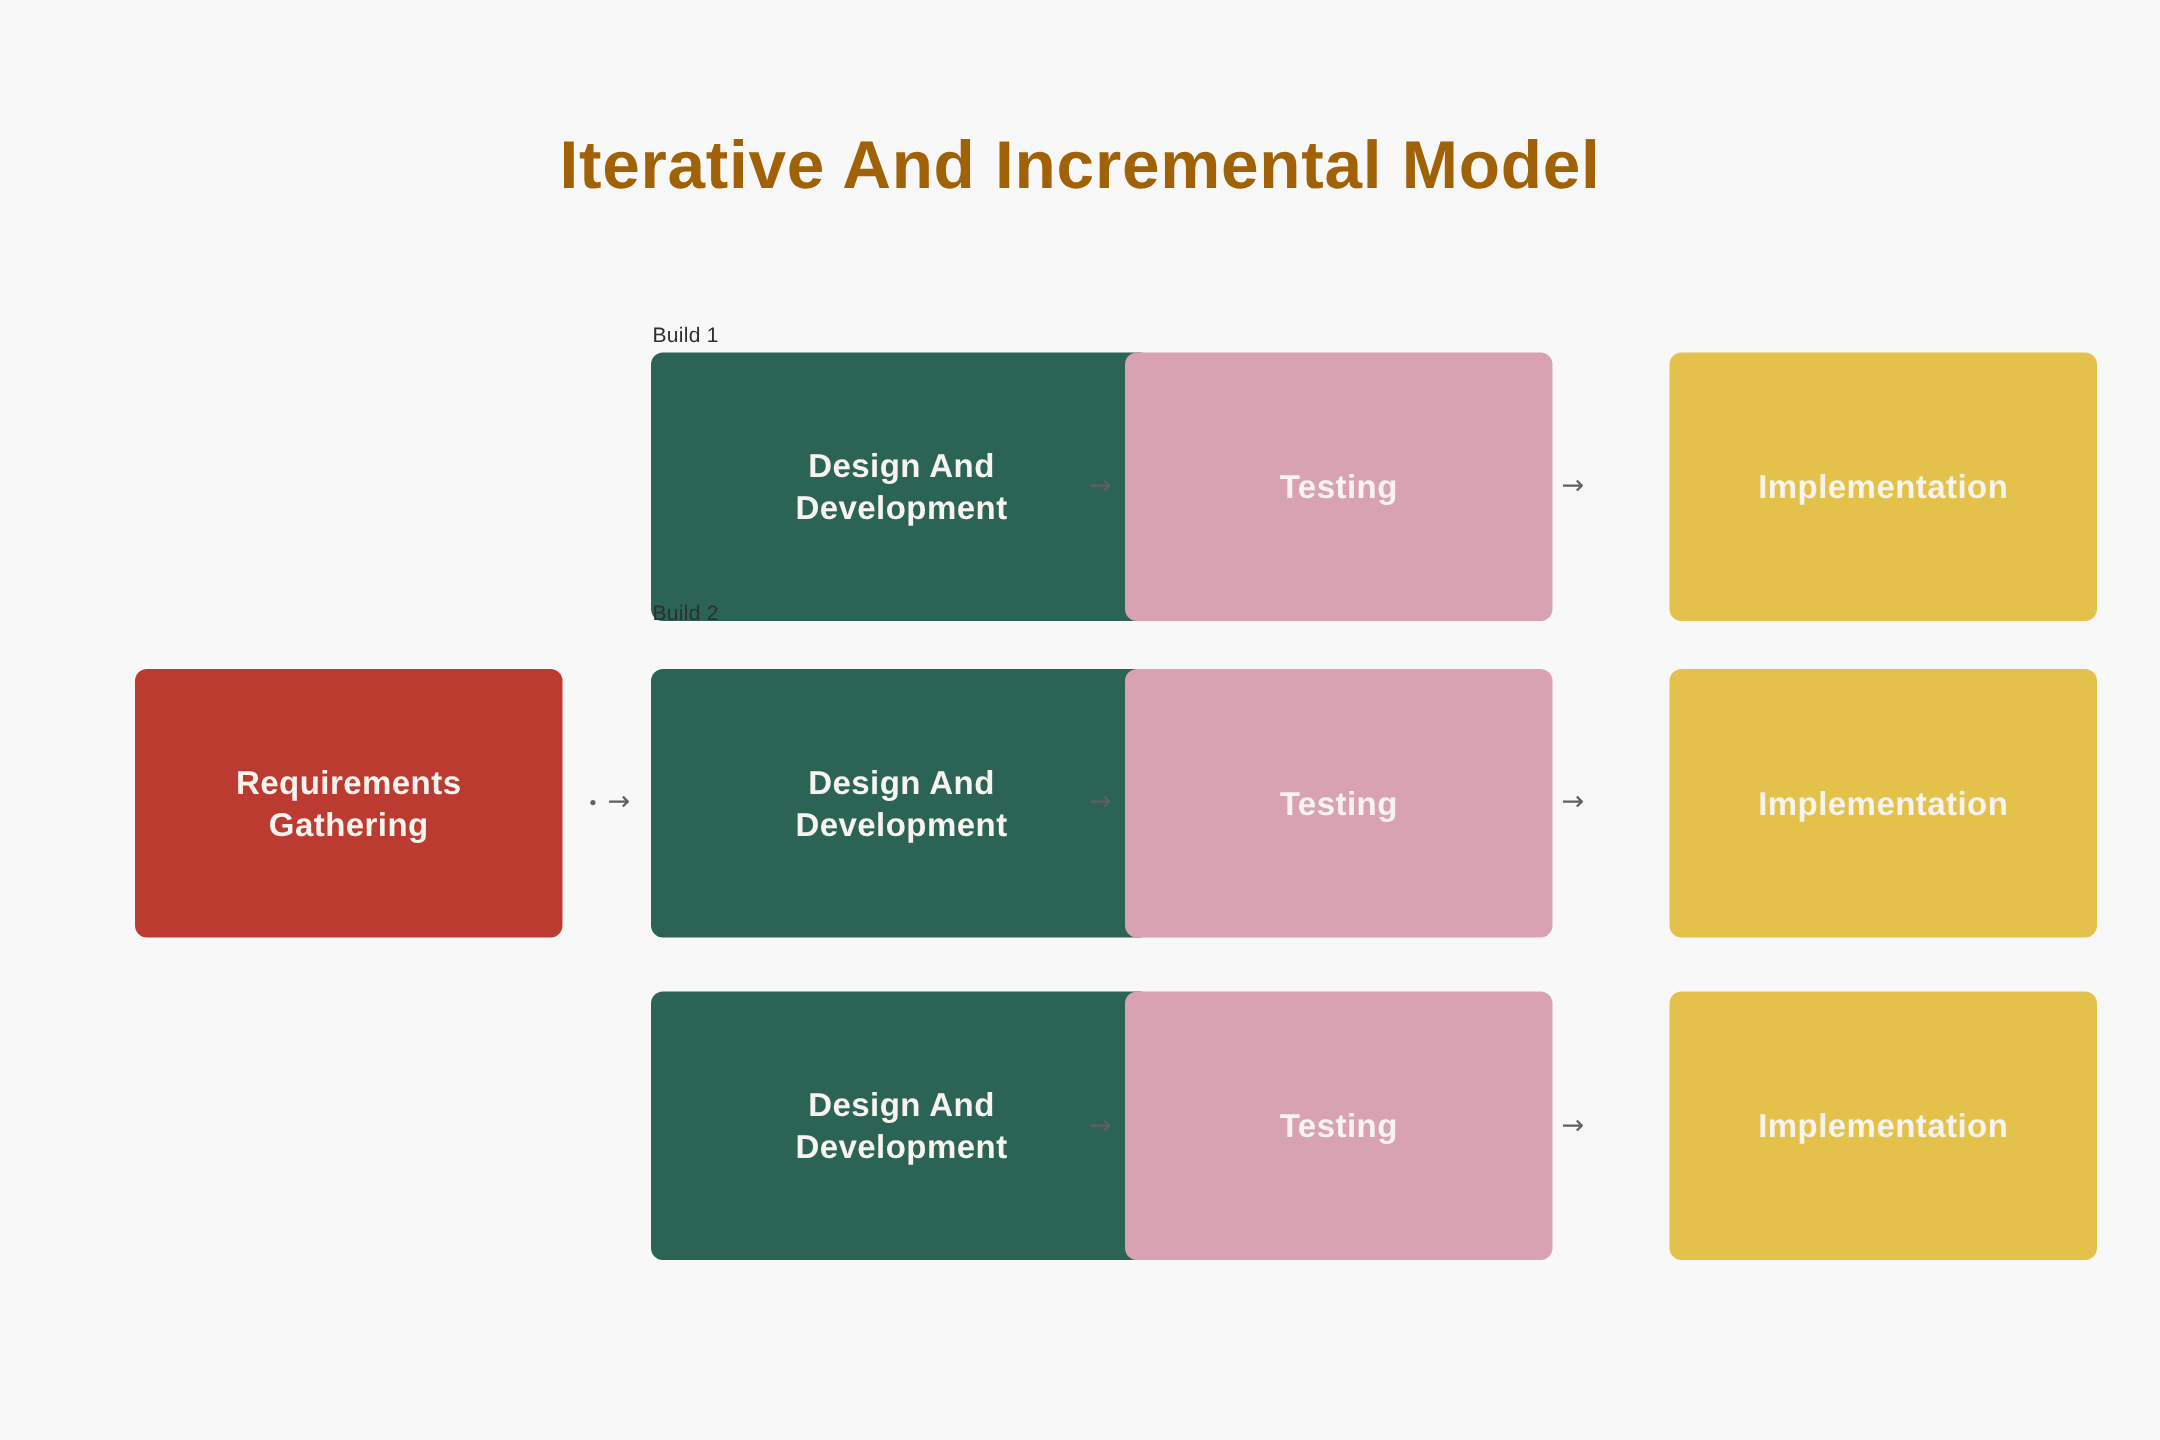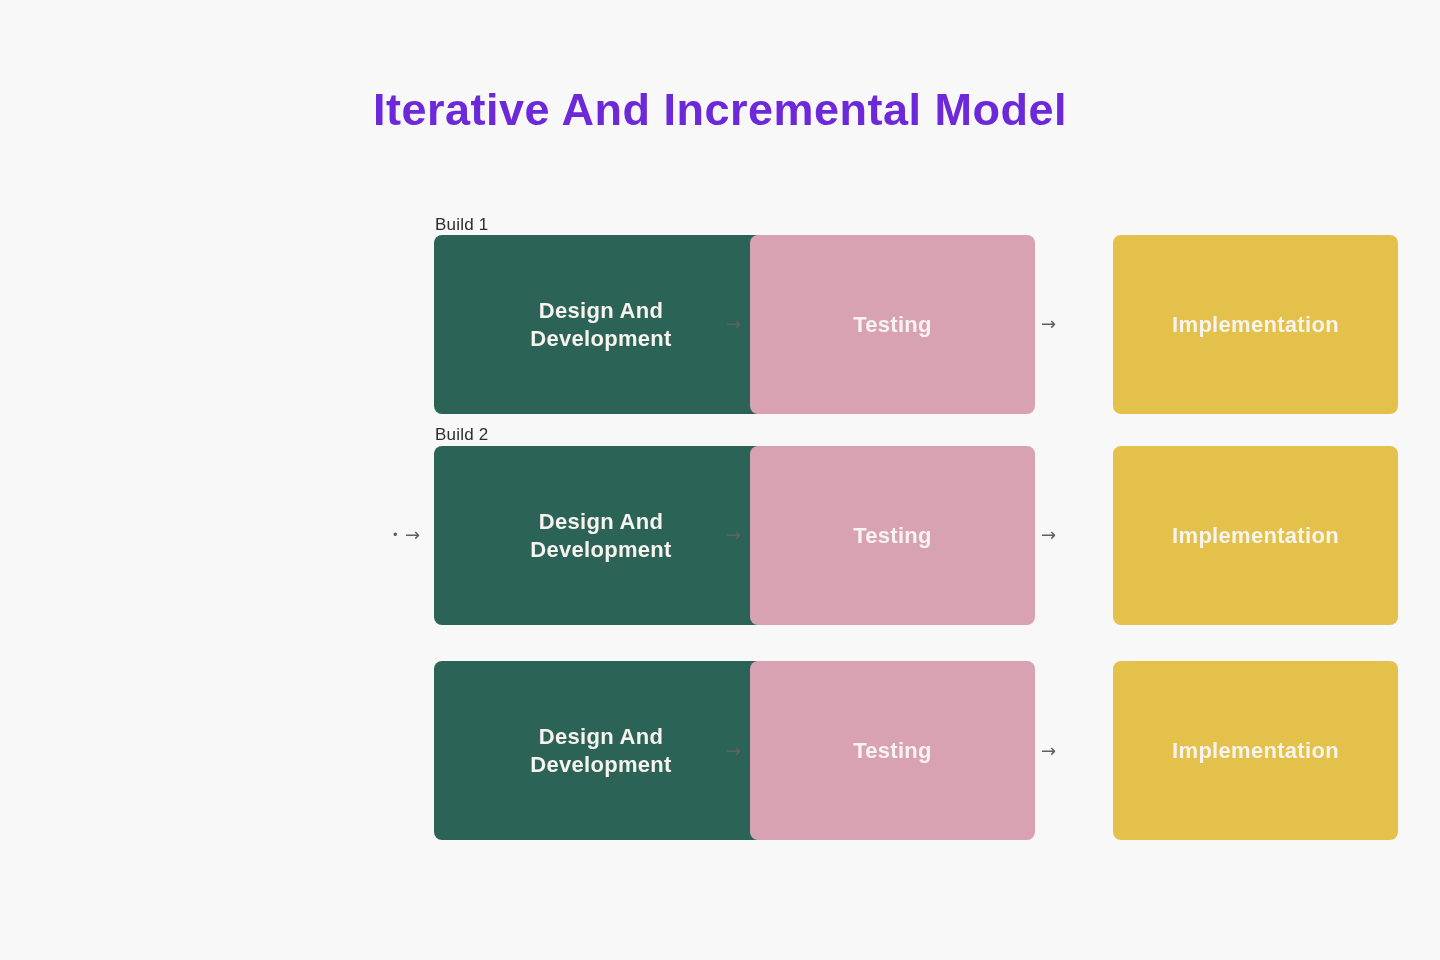--- a/index.html
+++ b/index.html
@@ -18,21 +18,21 @@
   .title {
     position: absolute;
     top: 84px;
     left: 0;
     width: 1440px;
     margin: 0;
     text-align: center;
     font-size: 45px;
     font-weight: 800;
     letter-spacing: 0.5px;
-    color: #6d28d9;
+    color: #a16207;
   }
   .box {
     position: absolute;
     box-sizing: border-box;
     border-radius: 8px;
     display: flex;
     align-items: center;
     justify-content: center;
     text-align: center;
     padding: 0 40px;
@@ -45,27 +45,27 @@
   .start-box { left: 90px; top: 446px; width: 285px; height: 179px; background: #bc3b31; }
   .dd   { left: 434px;  width: 334px; background: #2b6356; }
   .test { left: 750px;  width: 285px; background: #d9a2b3; }
   .impl { left: 1065px; width: 285px; background: #e3c14b; margin-left: 48px; }
   .r1 { top: 235px; height: 179px; }
   .r2 { top: 446px; height: 179px; }
   .r3 { top: 661px; height: 179px; }
   .build-label {
     position: absolute;
     left: 435px;
-    font-size: 17px;
+    font-size: 14px;
     font-weight: 500;
     color: #2e2e2e;
     letter-spacing: 0.2px;
   }
   .bl1 { top: 215px; }
-  .bl2 { top: 425px; }
+  .bl2 { top: 400px; }
   .bl3 { top: 667px; }
   .flow-arrow {
     position: absolute;
     font-size: 18px;
     line-height: 1;
     color: #606060;
     font-family: "DejaVu Sans", sans-serif;
   }
   .ax1 { left: 726px; }
   .ax2 { left: 1041px; }
@@ -86,20 +86,23 @@
     top: 526px;
   }
 </style>
 </head>
 <body>
 
 <div class="canvas">
 
   <h1 class="title">Iterative And Incremental Model</h1>
 
+  <div class="box start-box">
+    <span>Requirements Gathering</span>
+  </div>
 
   <span class="connector-dot">•</span>
   <span class="flow-arrow connector-arrow">→</span>
 
   <div class="build-label bl1">Build 1</div>
   <div class="box dd r1">
     <span>Design And Development</span>
   </div>
   <span class="flow-arrow ax1 ay1">→</span>
   <div class="box test r1">

